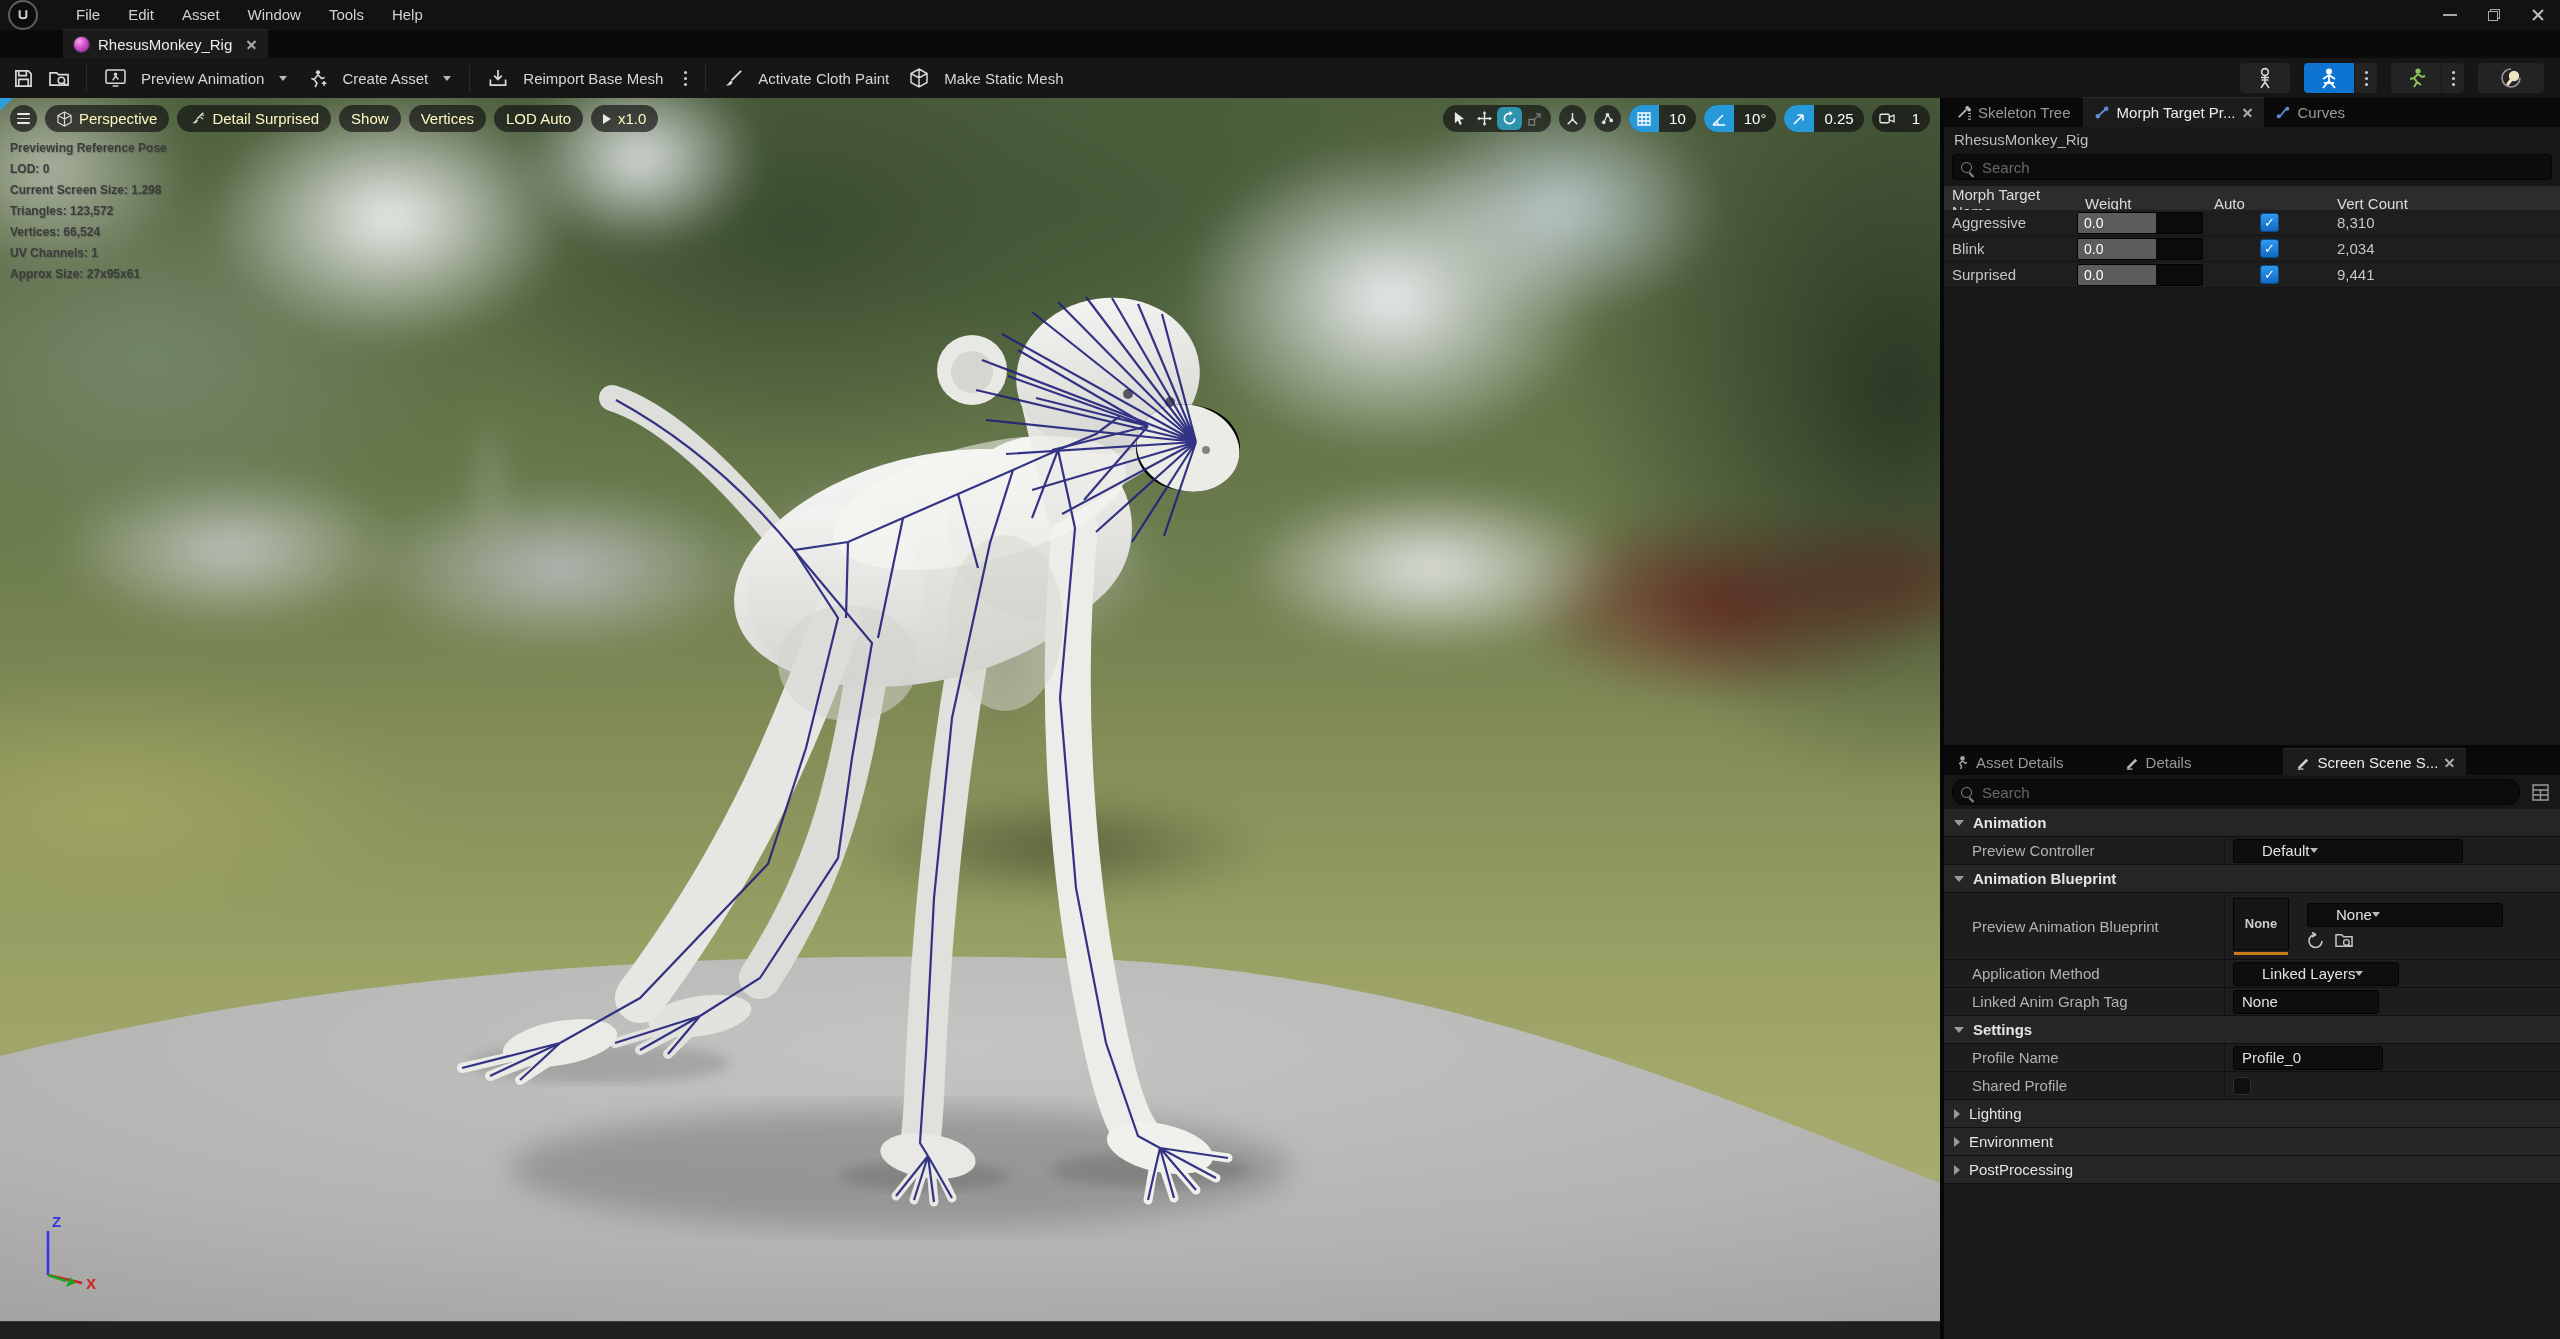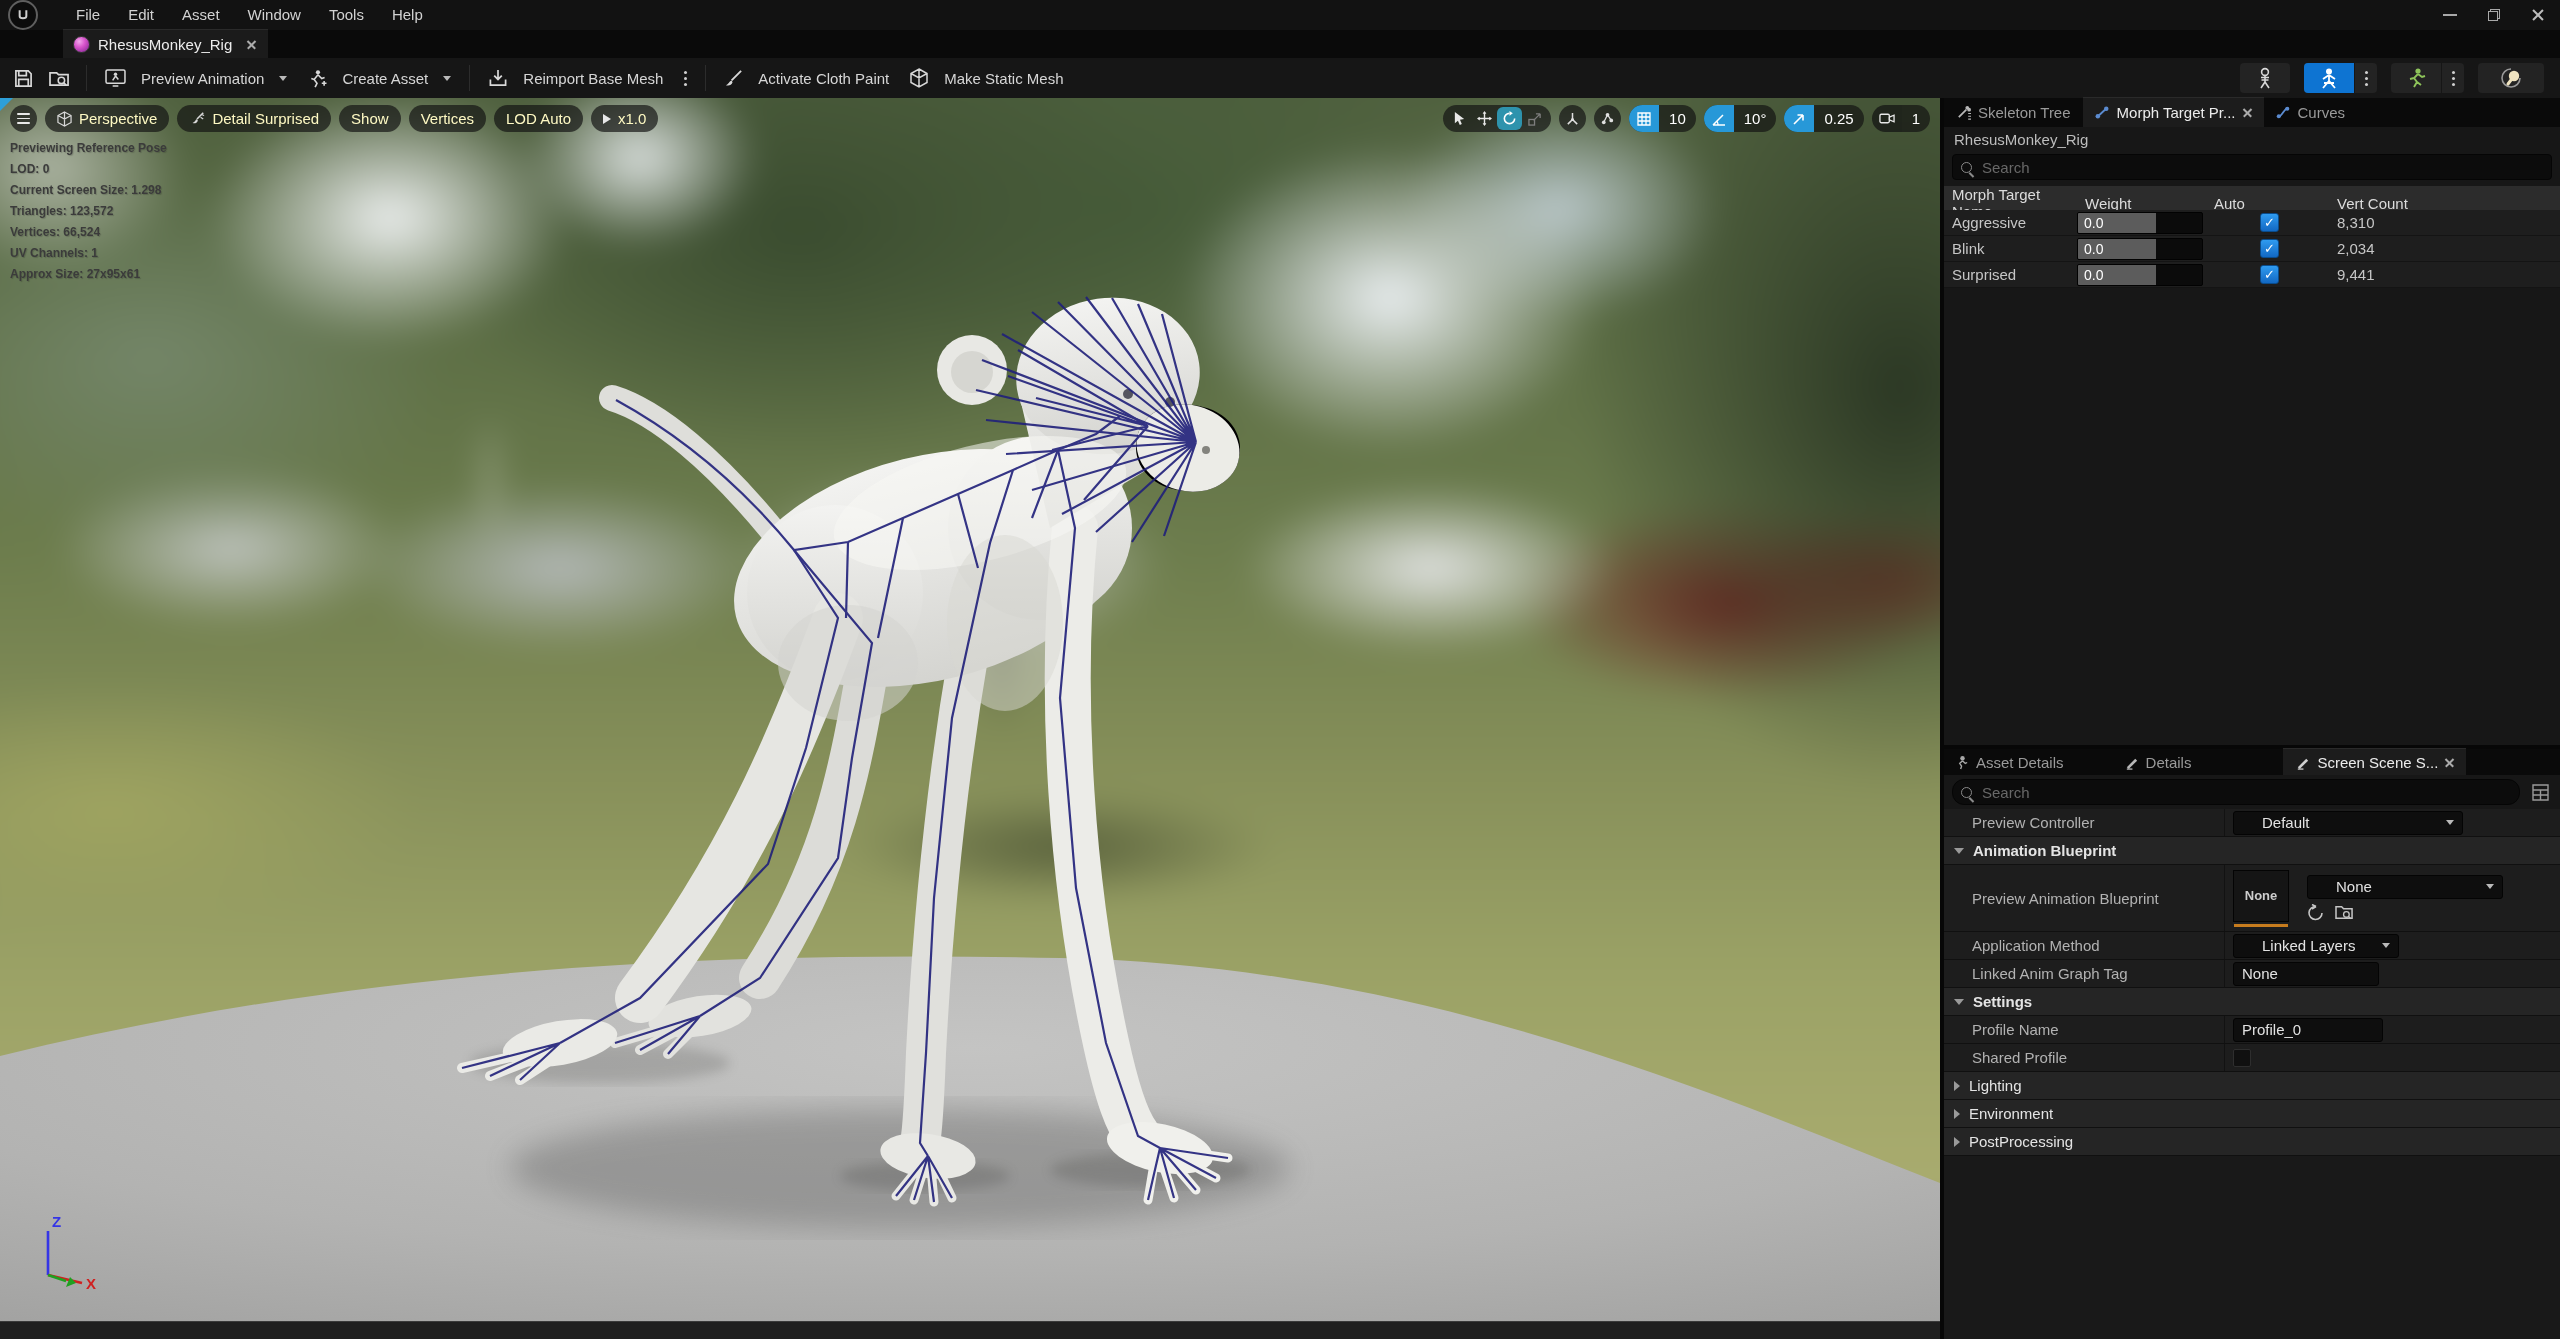--- a/index.html
+++ b/index.html
@@ -145,21 +145,21 @@
   .cat{height:27px;background:#252525;border-bottom:1px solid #101010;display:flex;align-items:center;gap:9px;
        padding-left:10px;color:#e4e4e4;font-weight:700;font-size:15px;}
   .caret-down{width:0;height:0;border-left:5px solid transparent;border-right:5px solid transparent;border-top:6px solid #9a9a9a;}
   .caret-right{width:0;height:0;border-top:5px solid transparent;border-bottom:5px solid transparent;border-left:6px solid #9a9a9a;}
   .prop{min-height:27px;background:#1d1d1d;border-bottom:1px solid #101010;display:flex;align-items:stretch;}
   .plabel{width:252px;border-right:1px solid #121212;display:flex;align-items:center;padding-left:28px;
           color:#b2b2b2;font-size:15px;flex:none;}
   .pvalue{flex:1;display:flex;align-items:center;padding-left:8px;gap:8px;}
   .dd,.tf{height:22px;background:#0e0e0e;border:1px solid #040404;border-radius:3px;display:flex;align-items:center;
       padding:0 8px;color:#e2e2e2;font-size:15px;}
-  .dd{justify-content:space-between;padding-left:28px;}
+  .dd{justify-content:flex-start;padding-left:28px;}
   .prop-tall{height:66px;}
   .thumbwrap{display:flex;flex-direction:column;align-items:center;margin:4px 0;}
   .thumb{width:54px;height:50px;background:#151515;border:1px solid #040404;display:flex;align-items:center;
          justify-content:center;color:#cdcdcd;font-size:13px;font-weight:700;}
   .thumb-bar{width:54px;height:3px;background:#c77c1e;margin-top:2px;}
   .tall-right{display:flex;flex-direction:column;justify-content:center;gap:5px;margin-left:10px;}
   .asset-ops{display:flex;gap:10px;align-items:center;}
   .cb-empty{width:16px;height:16px;background:#101010;border:1px solid #2e2e2e;border-radius:2px;color:#fff;
             font-size:12px;display:flex;align-items:center;justify-content:center;}
   .props-fill{flex:1;background:#191919;}
@@ -640,20 +640,24 @@
             <input placeholder="Search" style="">
           </div>
           <div class="grid-ico-wrap">
             <svg width="17" height="17" viewBox="0 0 17 17">
                 <path d="M1,1 H16 V16 H1 Z M1,6 H16 M1,11 H16 M8.5,6 V16" fill="none" stroke="#9a9a9a" stroke-width="1.4"></path>
               </svg>
           </div>
         </div>
 
         <div class="props">
+          <div class="cat">
+            <span class="caret-down"></span>
+            <span>Animation</span>
+          </div>
           <div class="prop">
             <div class="plabel">Preview Controller</div>
             <div class="pvalue">
               <div class="dd" style="width:192px;">
                 <span>Default</span>
                 <span class="chev"></span>
               </div>
             </div>
           </div>
           <div class="cat">

